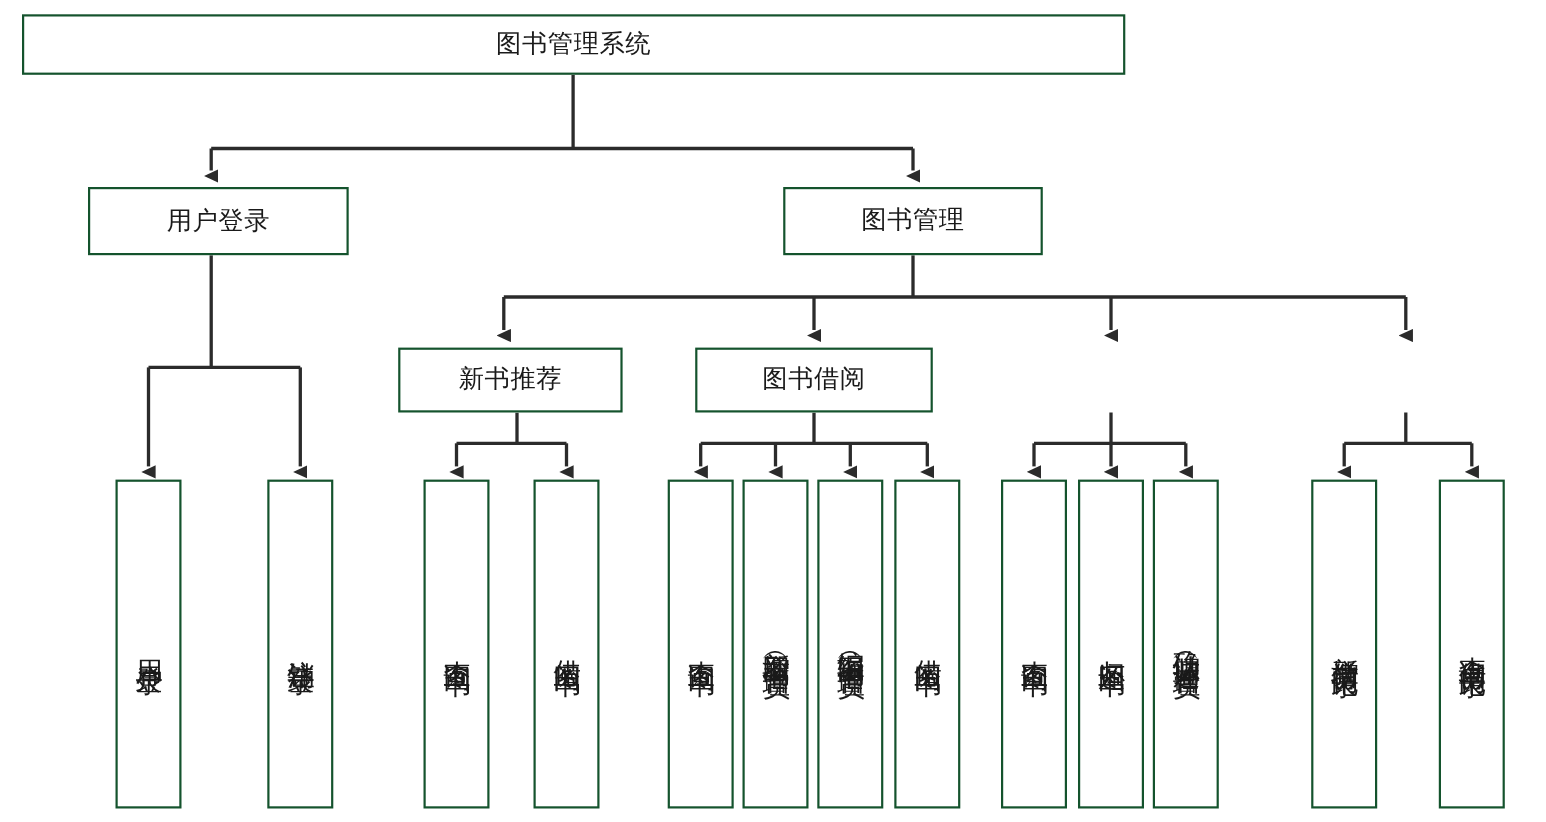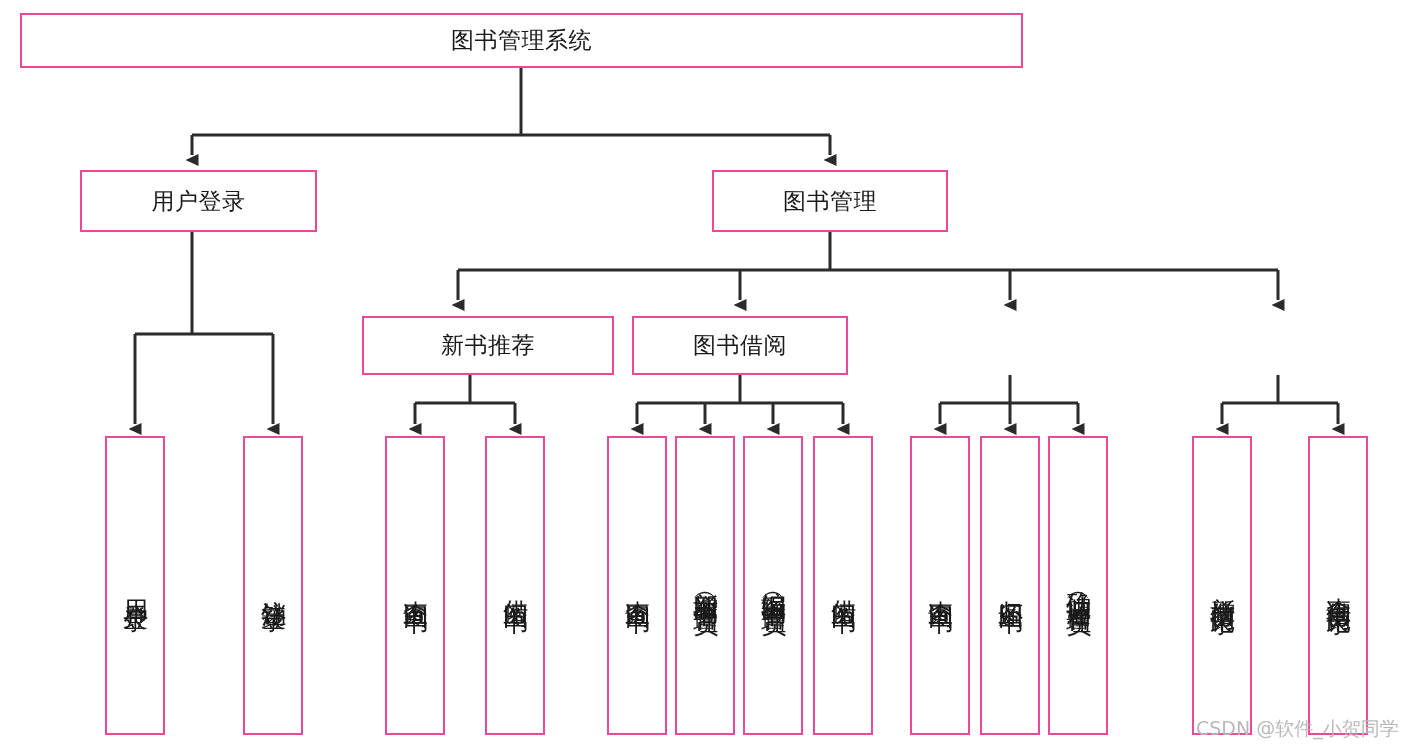--- a/index.html
+++ b/index.html
@@ -23,21 +23,21 @@
     left: 0;
     top: 0;
     width: 1405px;
     height: 747px;
     pointer-events: none;
   }
   .node {
     position: absolute;
     box-sizing: border-box;
     background: #ffffff;
-    border: 2px solid #ec4899;
+    border: 2px solid #14532d;
     display: flex;
     align-items: center;
     justify-content: center;
     z-index: 2;
   }
   .node-label {
     color: #1a1a1a;
     line-height: 1.0;
     white-space: nowrap;
     text-align: center;
@@ -132,25 +132,25 @@
     </g>
   </svg>
 
   <div class="node root h-node" style="left:20px; top:13px; width:1003px; height:55px;">
     <span class="node-label">图书管理系统</span>
   </div>
 
   <div class="node h-node" style="left:80px; top:170px; width:237px; height:62px;">
     <span class="node-label">用户登录</span>
   </div>
-  <div class="node h-node" style="left:712px; top:170px; width:236px; height:62px;">
+  <div class="node h-node" style="left:712px; top:170px; width:236px; height:62px;font-family:Liberation Mono, monospace;">
     <span class="node-label">图书管理</span>
   </div>
 
-  <div class="node h-node" style="left:362px; top:316px; width:252px; height:59px;">
+  <div class="node h-node" style="left:362px; top:316px; width:204px; height:59px;">
     <span class="node-label">新书推荐</span>
   </div>
   <div class="node h-node" style="left:632px; top:316px; width:216px; height:59px;">
     <span class="node-label">图书借阅</span>
   </div>
 
   <div class="node v-node" style="left:105px; top:436px; width:60px; height:299px;">
     <span class="node-label">用户登录</span>
   </div>
   <div class="node v-node" style="left:243px; top:436px; width:60px; height:299px;">
@@ -187,15 +187,14 @@
     <span class="node-label">确认归还（管理员）</span>
   </div>
 
   <div class="node v-node" style="left:1192px; top:436px; width:60px; height:299px;">
     <span class="node-label">新增借阅记录</span>
   </div>
   <div class="node v-node" style="left:1308px; top:436px; width:60px; height:299px;">
     <span class="node-label">查询借阅记录</span>
   </div>
 
-  <div class="watermark" style="left:1196px; top:716px;">CSDN @软件_小贺同学</div>
 
 </div>
 
 </body></html>

